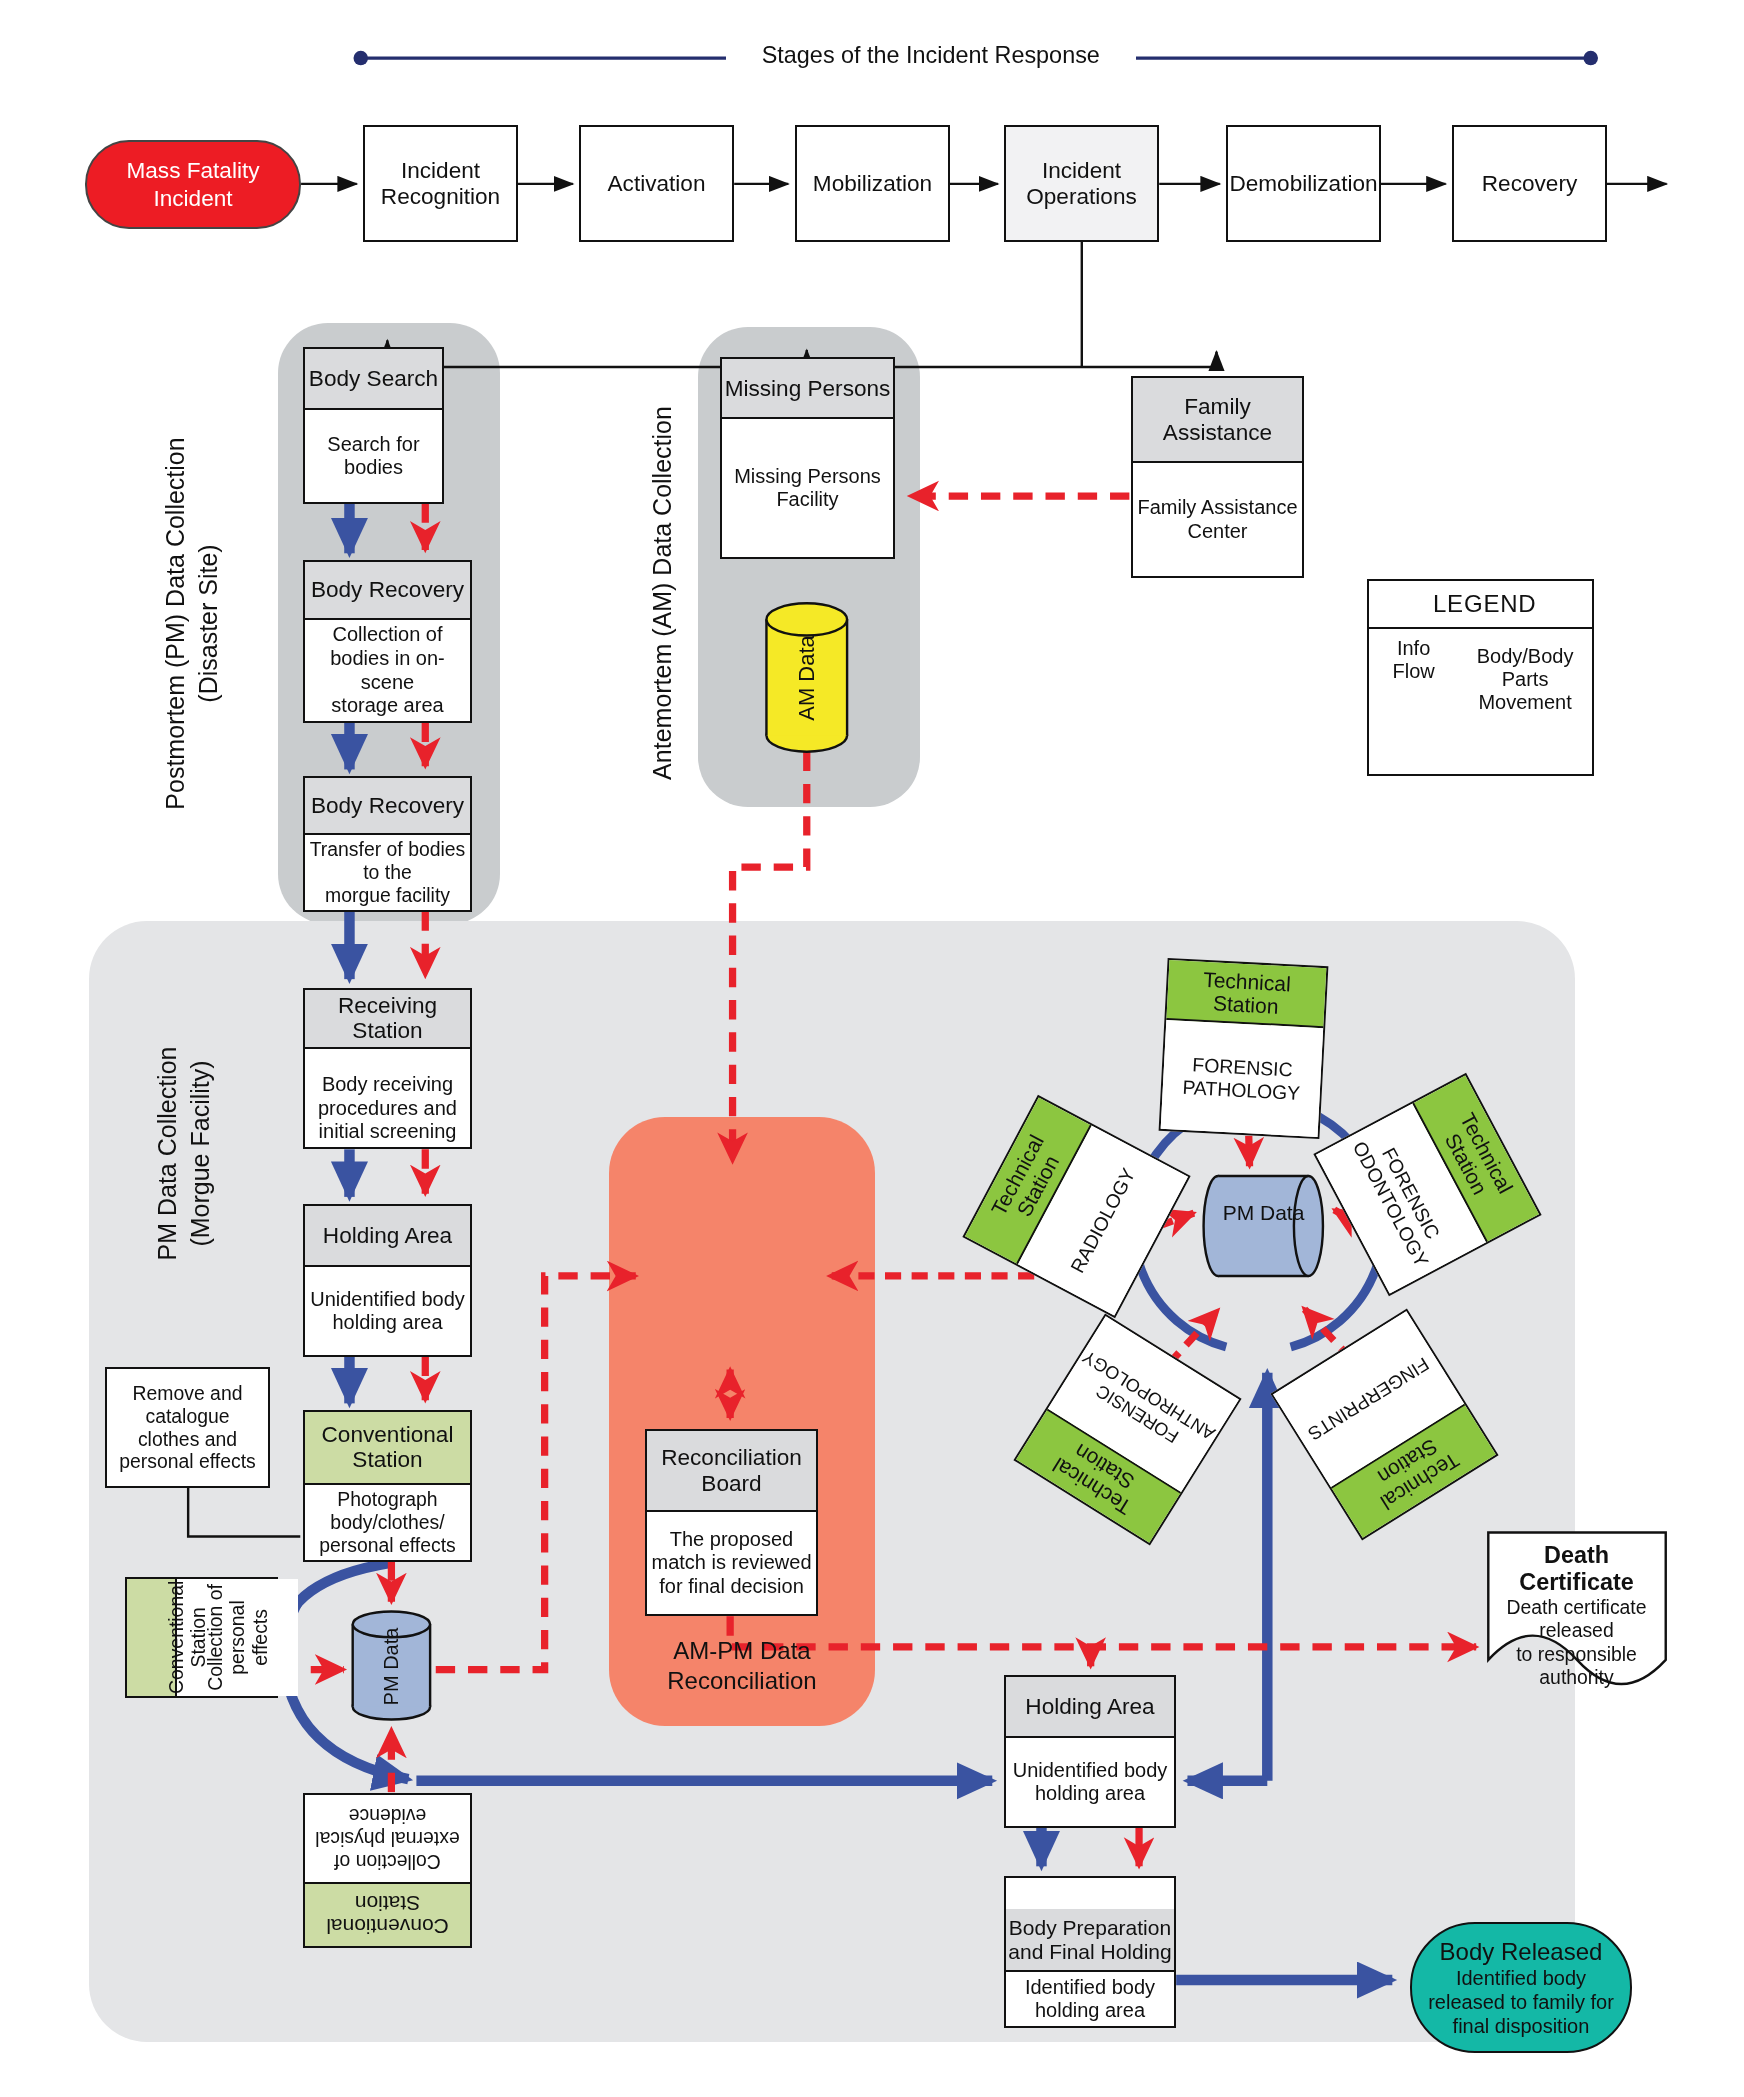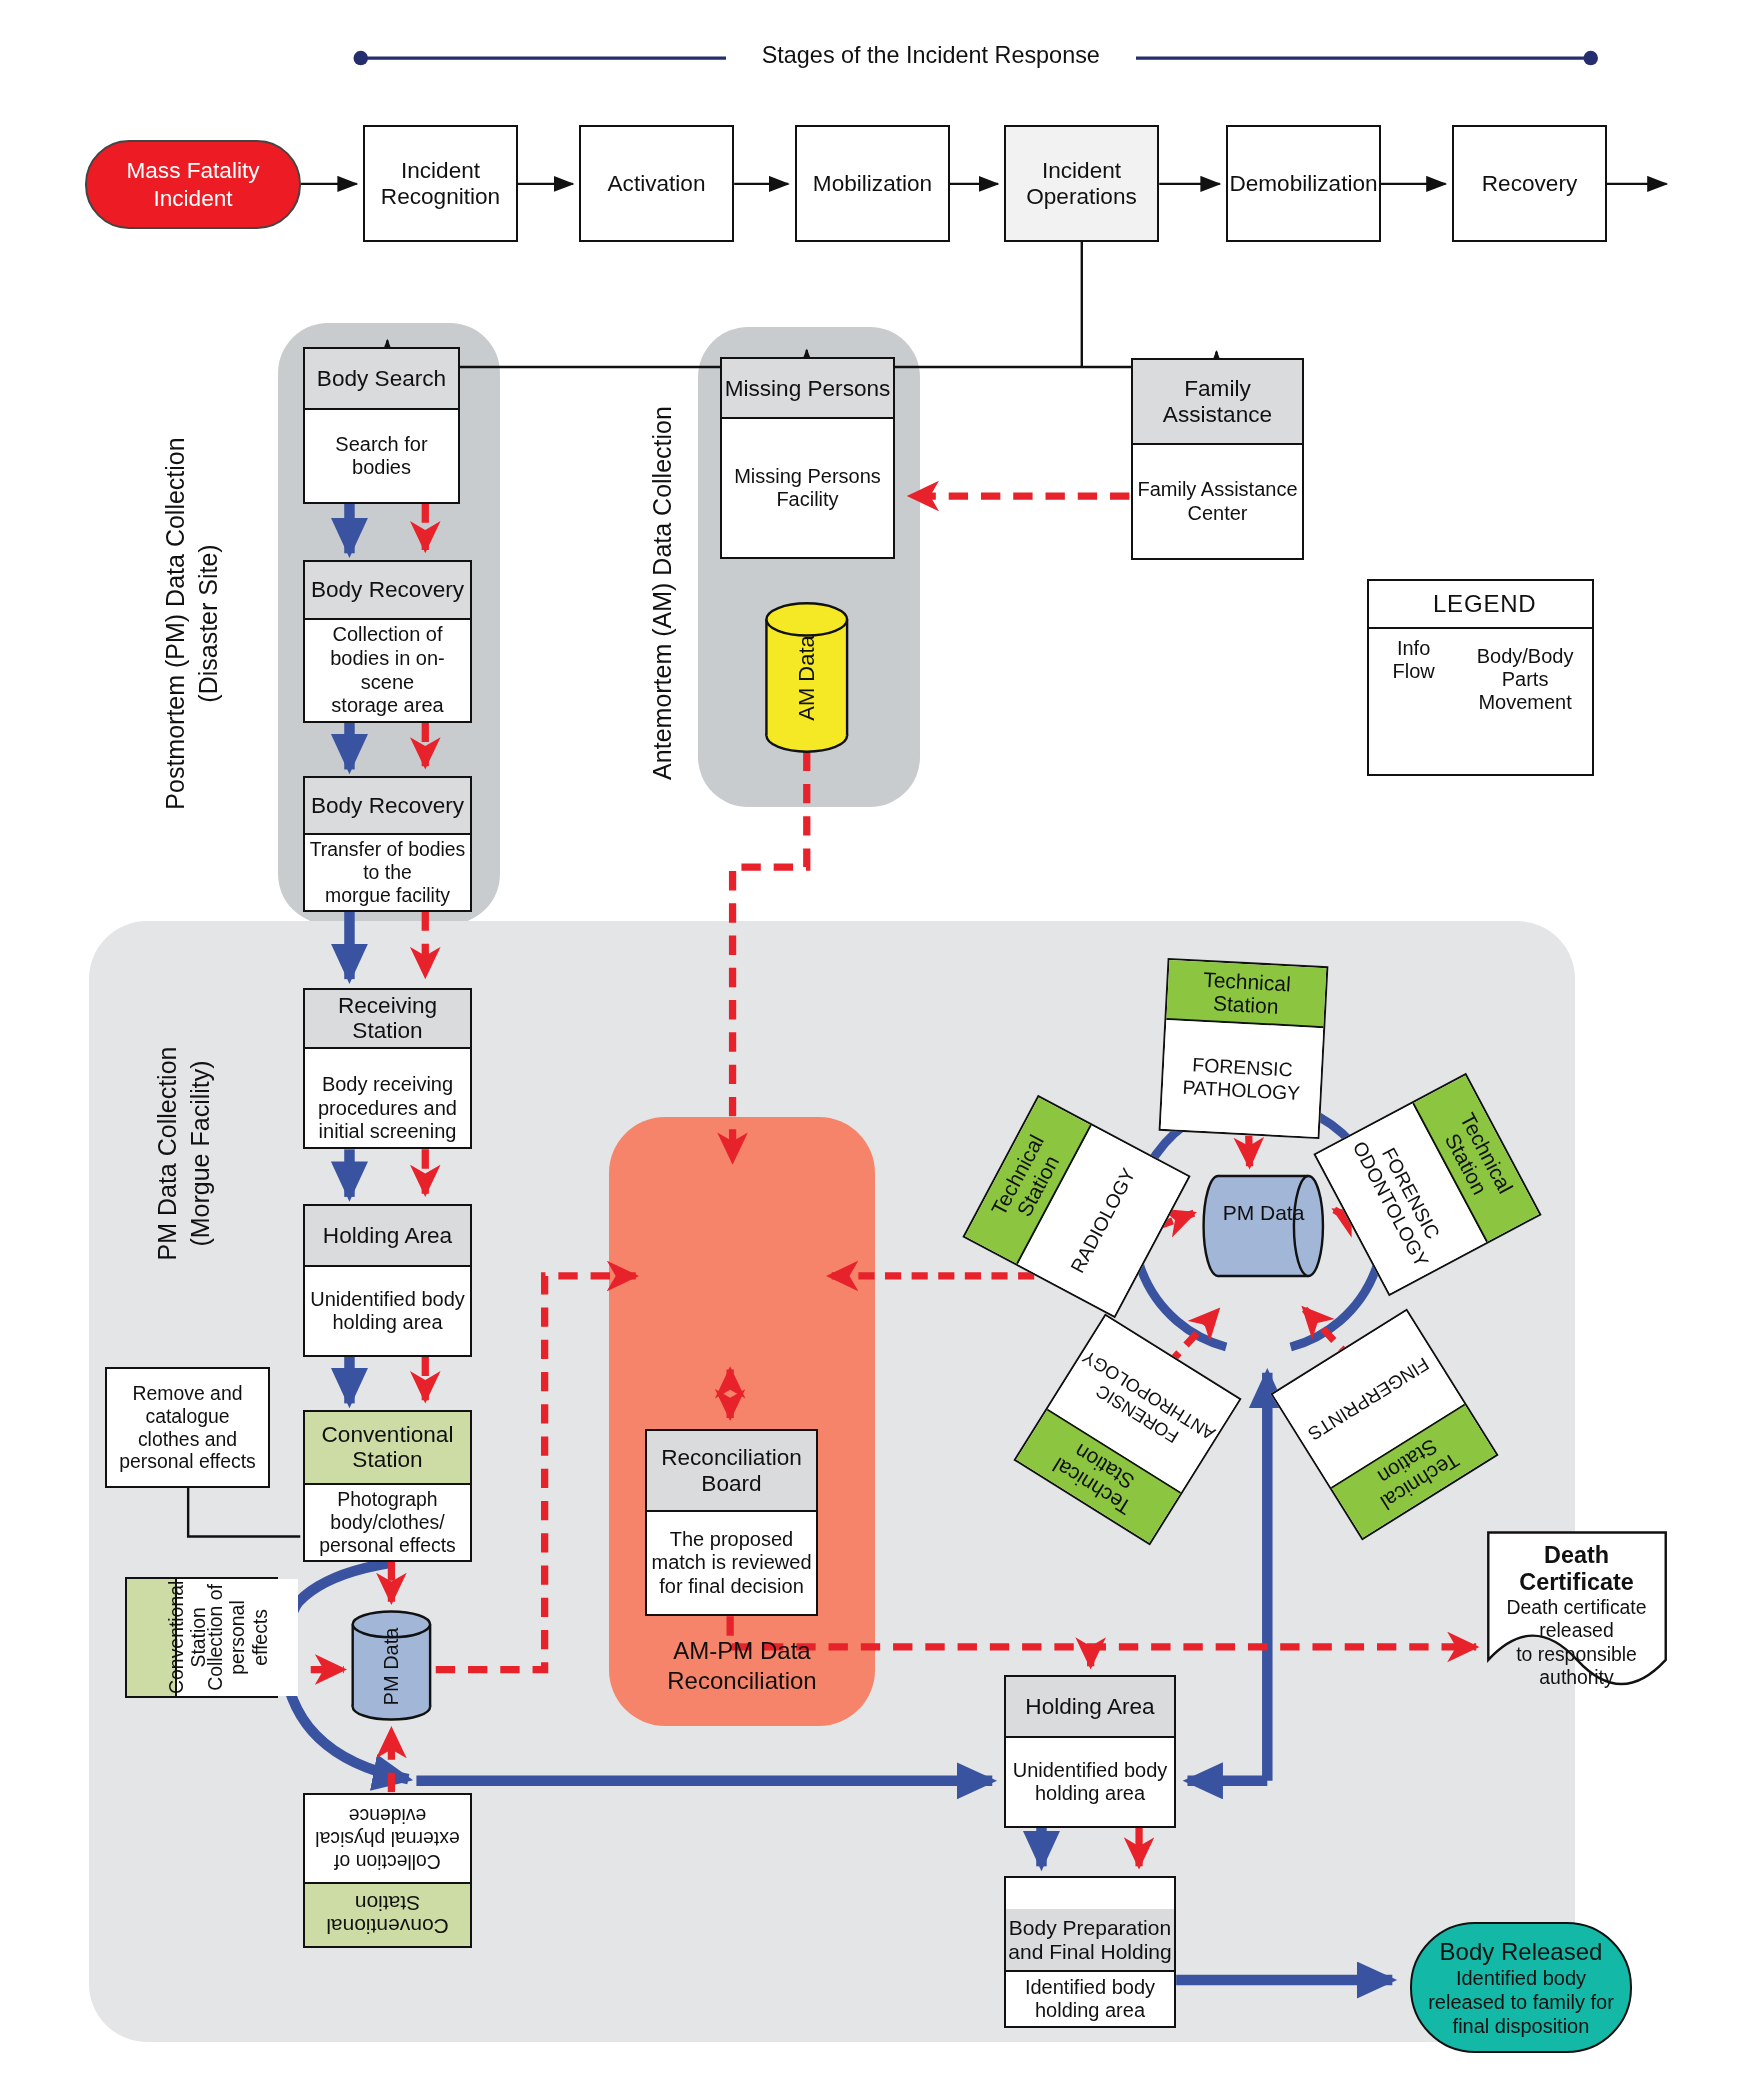--- a/index.html
+++ b/index.html
@@ -155,21 +155,21 @@
 Operations</div>
   <div class="stage" style="left:1226px;top:125px;">Demobilization</div>
   <div class="stage" style="left:1452px;top:125px;">Recovery</div>
 
   <div class="rlabel" style="left:-115px;top:591px;width:613px;height:65px;">Postmortem (PM) Data Collection
 (Disaster Site)</div>
   <div class="rlabel" style="left:387px;top:577px;width:549px;height:32px;">Antemortem (AM) Data Collection</div>
   <div class="rlabel" style="left:-1.6px;top:1121px;width:371px;height:65px;">PM Data Collection
 (Morgue Facility)</div>
 
-  <div class="box" style="left:303px;top:347px;width:157px;height:157px;">
+  <div class="box" style="left:303px;top:347px;width:141px;height:157px;">
     <div class="box-h" style="height:53px;">Body Search</div>
     <div class="box-b">Search for bodies</div>
   </div>
   <div class="box" style="left:303px;top:560px;width:169px;height:163px;">
     <div class="box-h" style="height:53px;">Body Recovery</div>
     <div class="box-b">Collection of
 bodies in on-scene
 storage area</div>
   </div>
   <div class="box" style="left:303px;top:776px;width:169px;height:136px;">
@@ -180,21 +180,21 @@
   </div>
 
   <div class="box" style="left:720px;top:357px;width:175px;height:202px;">
     <div class="box-h" style="height:52px;">Missing Persons</div>
     <div class="box-b">Missing Persons
 Facility</div>
   </div>
   <div class="abs" style="left:750px;top:662px;width:113px;height:32px;display:grid;place-items:center;">
     <div style="transform:rotate(-90deg);font-size:22px;white-space:nowrap;">AM Data</div>
   </div>
-  <div class="box" style="left:1131px;top:358px;width:173px;height:202px;">
+  <div class="box" style="left:1131px;top:376px;width:173px;height:202px;">
     <div class="box-h" style="height:77px;">Family
 Assistance</div>
     <div class="box-b">Family Assistance
 Center</div>
   </div>
 
   <div class="box" style="left:1367px;top:579px;width:227px;height:197px;">
     <div class="box-h" style="height:40px;background:#fff;font-size:24px;letter-spacing:0.8px;padding-left:10px;">LEGEND</div>
     <div style="flex:1;display:flex;">
       <div style="width:40%;text-align:center;font-size:20px;white-space:pre-line;padding-top:8px;">Info

